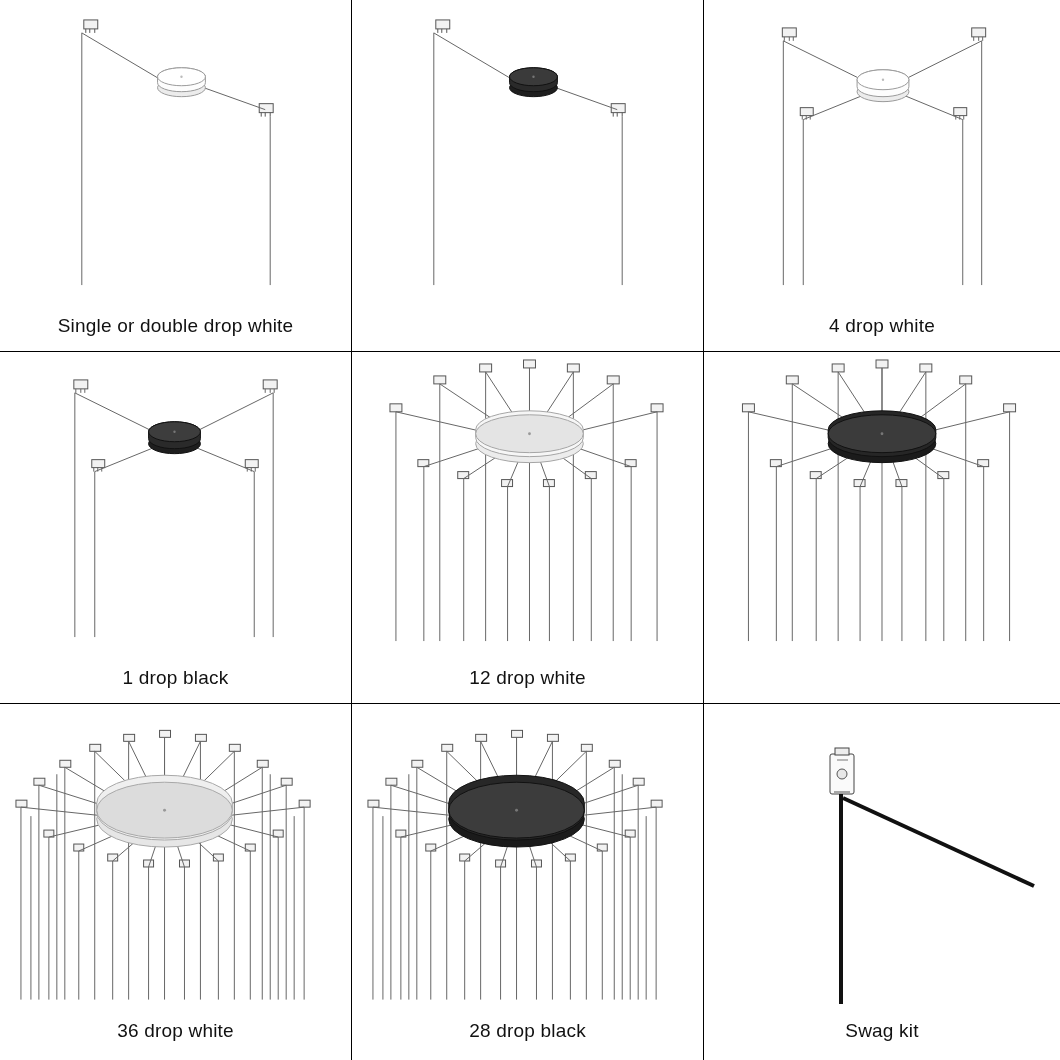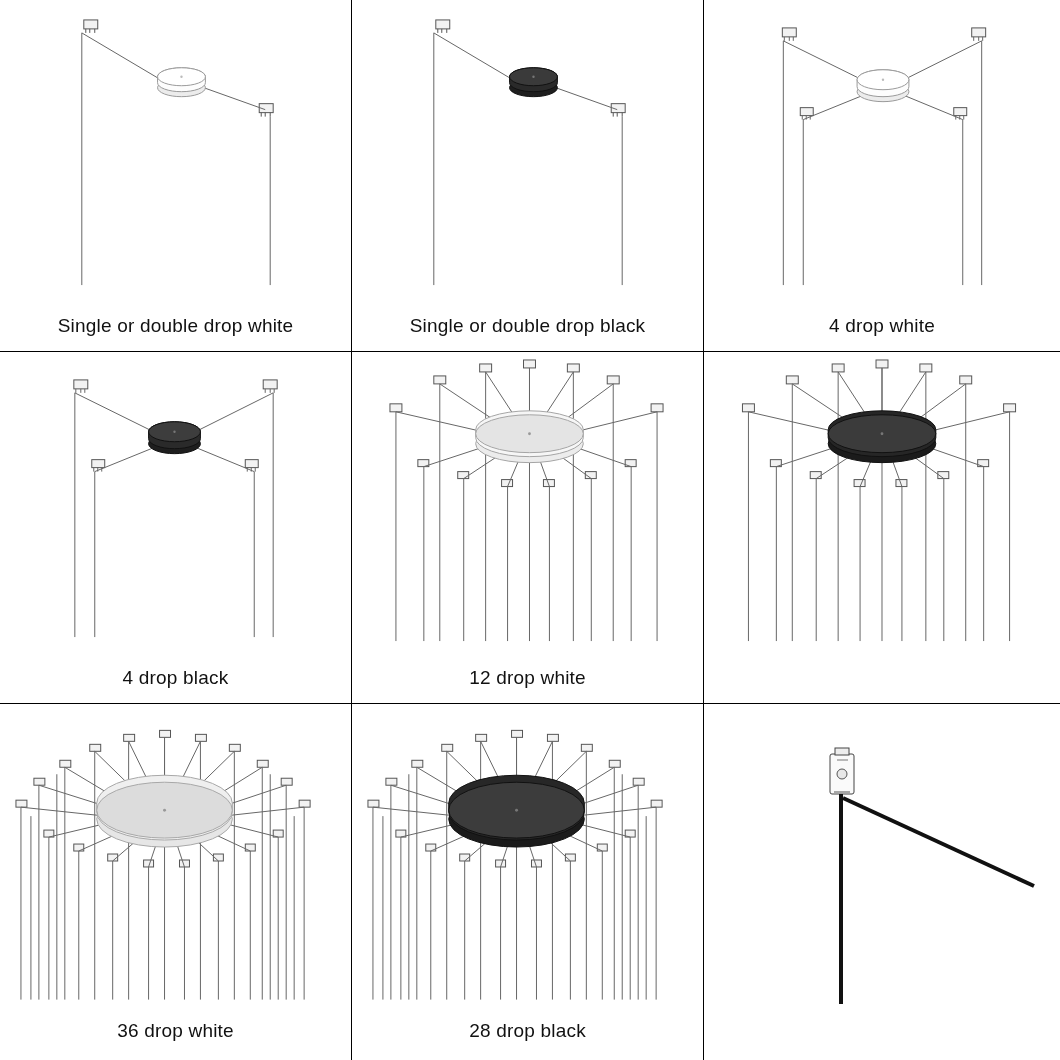--- a/index.html
+++ b/index.html
@@ -118,21 +118,20 @@
             <line x1="271" y1="117" x2="271" y2="286" stroke="#666"></line>
           </g>
           <g>
             <ellipse cx="182" cy="88" rx="24" ry="9" fill="#1e1e1e" stroke="#111" stroke-width="1"></ellipse>
             <path d="M158 83 a24 9 0 0 0 48 0 l0 -6 a24 9 0 0 0 -48 0 z" fill="#2a2a2a" stroke="#111" stroke-width="1"></path>
             <ellipse cx="182" cy="77" rx="24" ry="9" fill="#3a3a3a" stroke="#111" stroke-width="1"></ellipse>
             <circle cx="182" cy="77" r="1.2" fill="#777"></circle>
           </g>
         </svg>
       </div>
-      <div class="caption">Single or double drop black</div>
     </div>
 
     <div class="cell col3 row1">
       <div class="art">
         <svg viewBox="0 0 356 306" preserveAspectRatio="xMidYMid meet">
           <g stroke="#666" stroke-width="1" fill="none">
 
             <rect x="78" y="28" width="14" height="9" fill="#f2f2f2" stroke="#555"></rect>
             <line x1="80" y1="37" x2="80" y2="41"></line>
               <line x1="85" y1="37" x2="85" y2="41"></line>
@@ -201,21 +200,21 @@
             <line x1="255" y1="120" x2="255" y2="286"></line>
           </g>
           <g>
             <ellipse cx="175" cy="92" rx="26" ry="10" fill="#1e1e1e" stroke="#111" stroke-width="1"></ellipse>
             <path d="M149 87 a26 10 0 0 0 52 0 l0 -7 a26 10 0 0 0 -52 0 z" fill="#2a2a2a" stroke="#111" stroke-width="1"></path>
             <ellipse cx="175" cy="80" rx="26" ry="10" fill="#3d3d3d" stroke="#111" stroke-width="1"></ellipse>
             <circle cx="175" cy="80" r="1.2" fill="#777"></circle>
           </g>
         </svg>
       </div>
-      <div class="caption">4 drop black</div>
+      <div class="caption">1 drop black</div>
     </div>
 
     <div class="cell col2 row2">
       <div class="art">
         <svg viewBox="0 0 352 306" preserveAspectRatio="xMidYMid meet">
           <g stroke="#666" stroke-width="1" fill="none">
 
             <g>
               <rect x="82" y="24" width="12" height="8" fill="#f2f2f2" stroke="#555"></rect>
               <rect x="128" y="12" width="12" height="8" fill="#f2f2f2" stroke="#555"></rect>
@@ -509,16 +508,17 @@
             <line x1="133" y1="56" x2="144" y2="56" stroke="#777"></line>
             <circle cx="138" cy="70" r="5" fill="#e8e8e8" stroke="#555"></circle>
             <path d="M130 88 l16 0" stroke="#555"></path>
           </g>
 
           <line x1="137" y1="90" x2="137" y2="300" stroke="#111" stroke-width="4"></line>
 
           <line x1="139" y1="94" x2="330" y2="182" stroke="#111" stroke-width="4"></line>
         </svg>
       </div>
+      <div class="caption">Swag kit</div>
     </div>
 
   </div>
 </div>
 
 </body></html>

